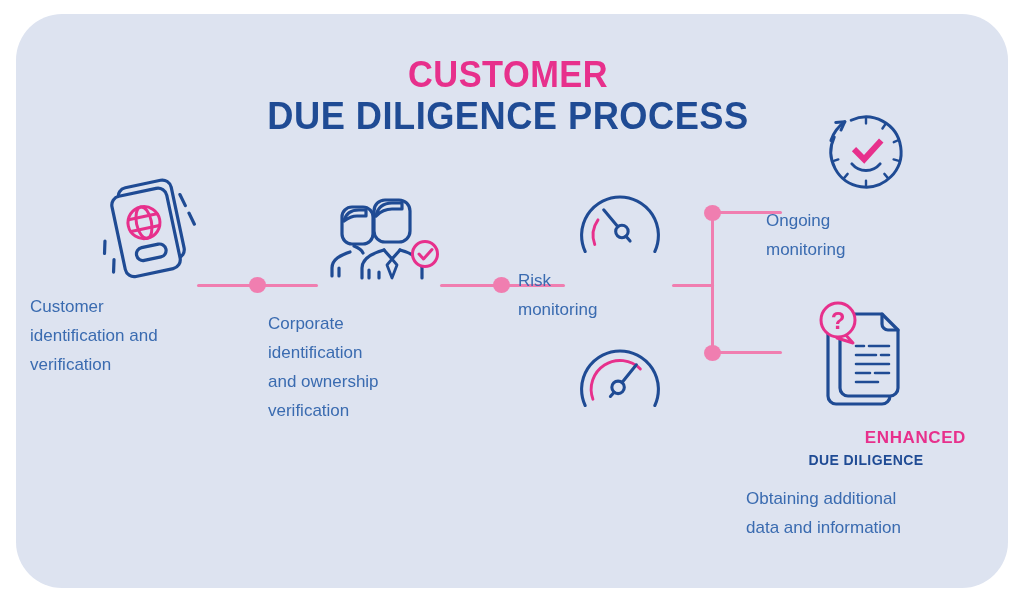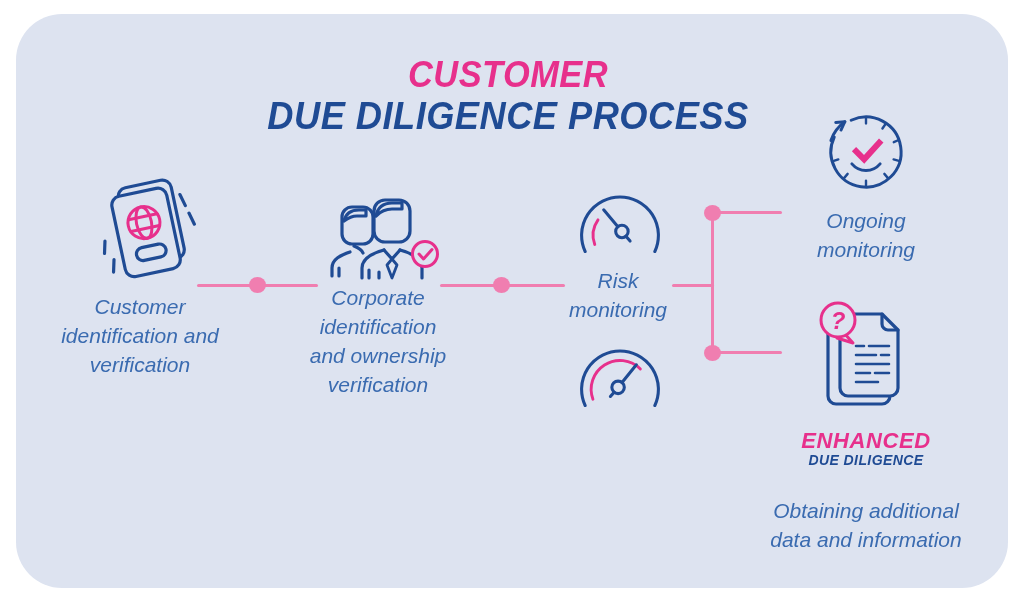--- a/index.html
+++ b/index.html
@@ -1,29 +1,29 @@
 <!DOCTYPE html>
 <html style="--page_bg: #ffffff; --card_bg: #dde3f0; --pink: #e7308c; --navy: #1f4b94; --blue: #3a6bb0; --connector: #f07eb0;"><head>
 <meta charset="utf-8">
 <style>
   :root{
     --page_bg:#ffffff; --card_bg:#dde3f0; --pink:#e7308c;
     --navy:#1f4b94; --blue:#3a6bb0; --connector:#f07eb0;
   }
   *{margin:0;padding:0;box-sizing:border-box;}
   body{font-family:"Liberation Sans",sans-serif;background:#fff;}
-  .canvas{position:relative;width:1016px;height:606px;background:var(--page_bg);overflow:hidden;font-style:italic;}
+  .canvas{position:relative;width:1016px;height:606px;background:var(--page_bg);overflow:hidden;}
   .card{position:absolute;left:16px;top:14px;width:992px;height:574px;background:var(--card_bg);border-radius:46px;}
   .abs{position:absolute;}
   .title1{left:0;top:54px;width:100%;text-align:center;color:var(--pink);
     font-size:37px;font-weight:700;transform:scaleX(.93);letter-spacing:.5px;}
   .title2{left:0;top:94px;width:100%;text-align:center;color:var(--navy);
     font-size:39px;font-weight:700;transform:scaleX(.93);letter-spacing:.5px;}
-  .label{color:var(--blue);font-size:21px;line-height:29px;text-align:center;white-space:pre-line;}
-  .h-pink{color:var(--pink);font-size:22px;font-weight:700;letter-spacing:.6px;text-align:center;}
+  .label{color:var(--blue);font-size:17px;line-height:29px;white-space:pre-line;}
+  .h-pink{color:var(--pink);font-size:17px;font-weight:700;letter-spacing:.6px;text-align:right;}
   .h-navy{color:var(--navy);font-size:14px;font-weight:700;letter-spacing:.4px;text-align:center;}
   .line{background:var(--connector);height:3px;border-radius:2px;}
   .vline{background:var(--connector);width:3px;border-radius:2px;}
   .dot{width:17px;height:16px;border-radius:50%;background:var(--connector);}
   svg{display:block;}
   .sn{stroke:var(--navy);fill:none;stroke-width:3.2;stroke-linecap:round;stroke-linejoin:round;}
   .sn-fill{stroke:var(--navy);fill:var(--card_bg);stroke-width:3.2;stroke-linejoin:round;}
   .sn-thin{stroke:var(--navy);fill:none;stroke-width:2.6;stroke-linecap:round;}
   .sp{stroke:var(--pink);fill:none;stroke-width:3;stroke-linecap:round;stroke-linejoin:round;}
   .sp-fill{stroke:var(--pink);fill:var(--card_bg);stroke-width:3;stroke-linejoin:round;}
@@ -68,21 +68,21 @@
     <g class="sn">
       <path d="M58,28 c2,-10 9,-13 16,-13 h10 v6 h-10 c-7,0 -12,3 -16,7"></path>
       <path d="M44,90 v-10 c0,-10 11,-15 22,-18 M104,90 v-10 c0,-10 -11,-15 -22,-18"></path>
       <path d="M66,62 l8,9 M82,62 l-8,9"></path>
       <path d="M74,71 l5,6 l-5,13 l-5,-13 z" stroke-width="2.8"></path>
       <path d="M51,82 v8 M61,84 v6"></path>
     </g>
     <circle class="sp-fill" cx="107" cy="66" r="12.5"></circle>
     <path class="sp" d="M101,66 l4.5,5 l8.5,-9.5"></path>
   </svg>
-  <div class="abs label" style="left:268px;top:283px;width:220px">Corporate
+  <div class="abs label" style="left:268px;top:309px;width:220px">Corporate
 identification
 and ownership
 verification</div>
 
   <div class="abs line" style="left:440px;top:284px;width:125px"></div>
   <div class="abs dot" style="left:493px;top:277px"></div>
 
   <svg class="abs" style="left:572px;top:183px" width="96" height="70" viewBox="0 0 100 72">
     <path class="sn" d="M13.7,70.9 A40,40 0 1,1 86.3,70.9"></path>
     <path class="sp" d="M23.7,63.6 A28,28 0 0,1 27.1,37.9"></path>
@@ -121,15 +121,15 @@
     <rect class="sn" x="16" y="26" width="62" height="78" rx="8" stroke-width="3"></rect>
     <path class="sn-fill" d="M36,14 h34 l16,16 v58 a8,8 0 0 1 -8,8 h-42 a8,8 0 0 1 -8,-8 v-66 a8,8 0 0 1 8,-8 z" stroke-width="3"></path>
     <path class="sn" d="M70,14 v10 a6,6 0 0 0 6,6 h10" stroke-width="3"></path>
     <path class="sn-thin" d="M44,46 h8 M57,46 h20 M44,55 h20 M69,55 h8 M44,64 h33 M44,73 h14 M63,73 h14 M44,82 h22"></path>
     <path class="sp-fill" d="M32,33 L41,43 L25,38 Z" stroke-width="2.6"></path>
     <circle class="sp-fill" cx="26" cy="20" r="17"></circle>
     <text class="tq" x="26" y="29" text-anchor="middle">?</text>
   </svg>
   <div class="abs h-pink" style="left:766px;top:428px;width:200px">ENHANCED</div>
   <div class="abs h-navy" style="left:766px;top:452px;width:200px">DUE DILIGENCE</div>
-  <div class="abs label" style="left:746px;top:496px;width:240px">Obtaining additional
+  <div class="abs label" style="left:746px;top:484px;width:240px">Obtaining additional
 data and information</div>
 </div>
 
 </body></html>

